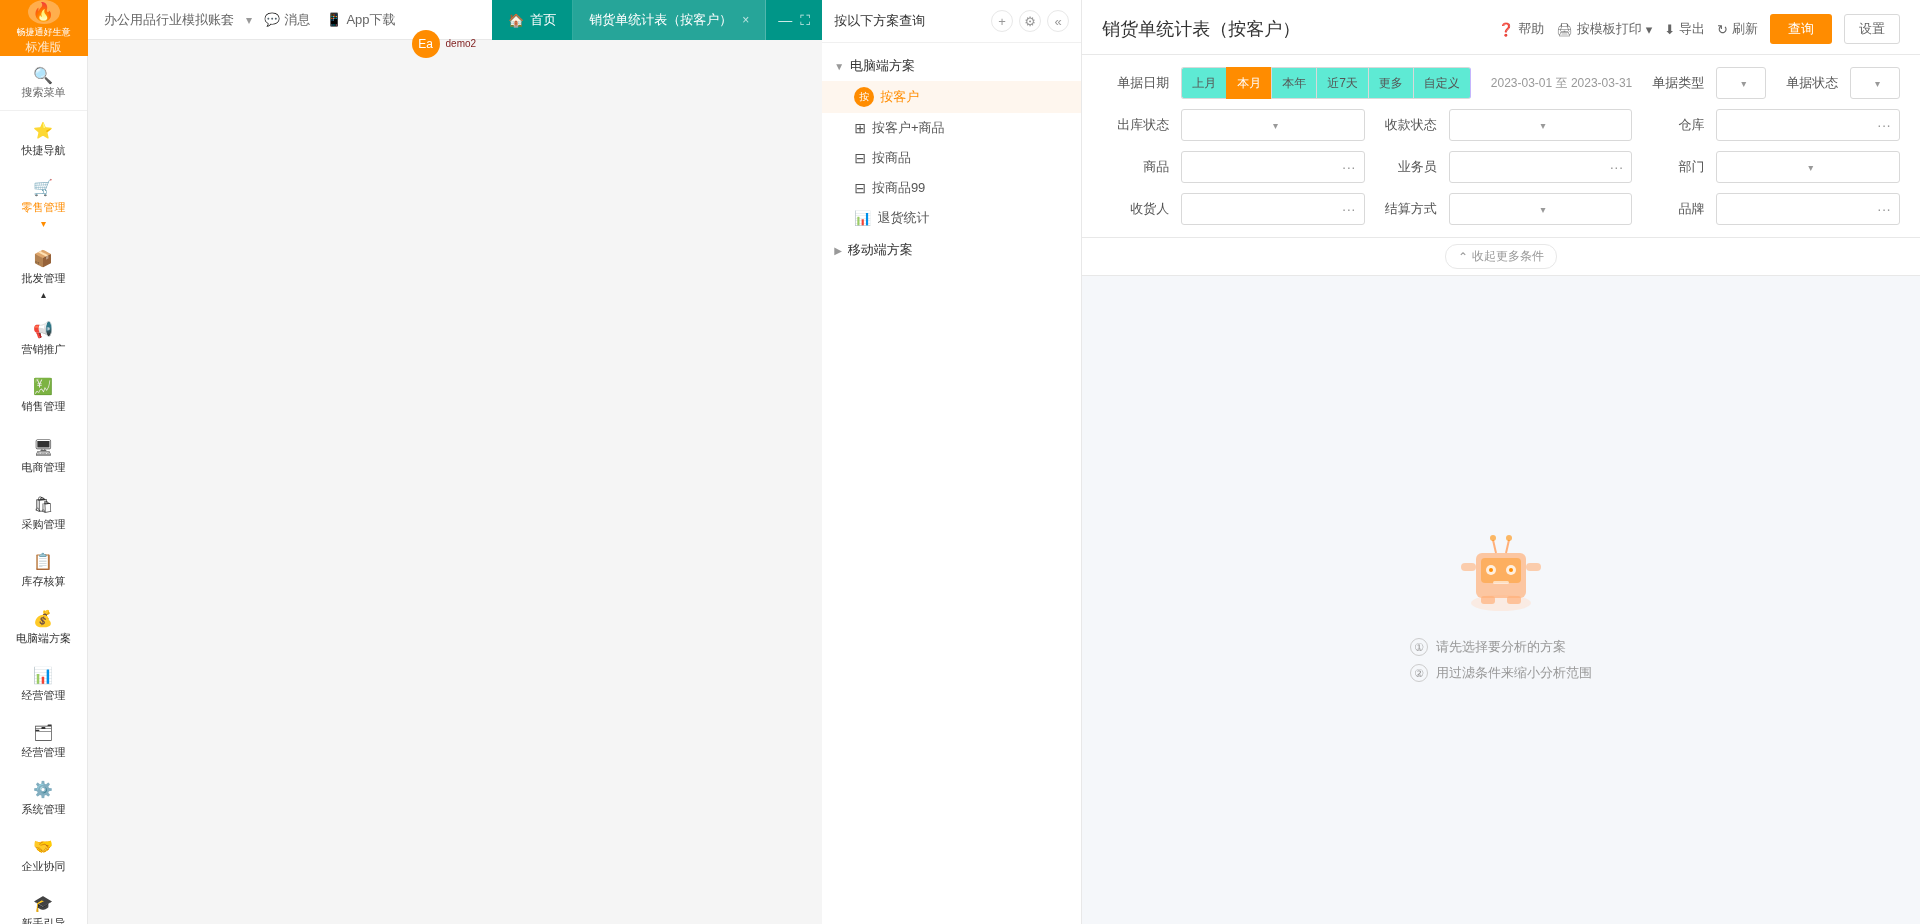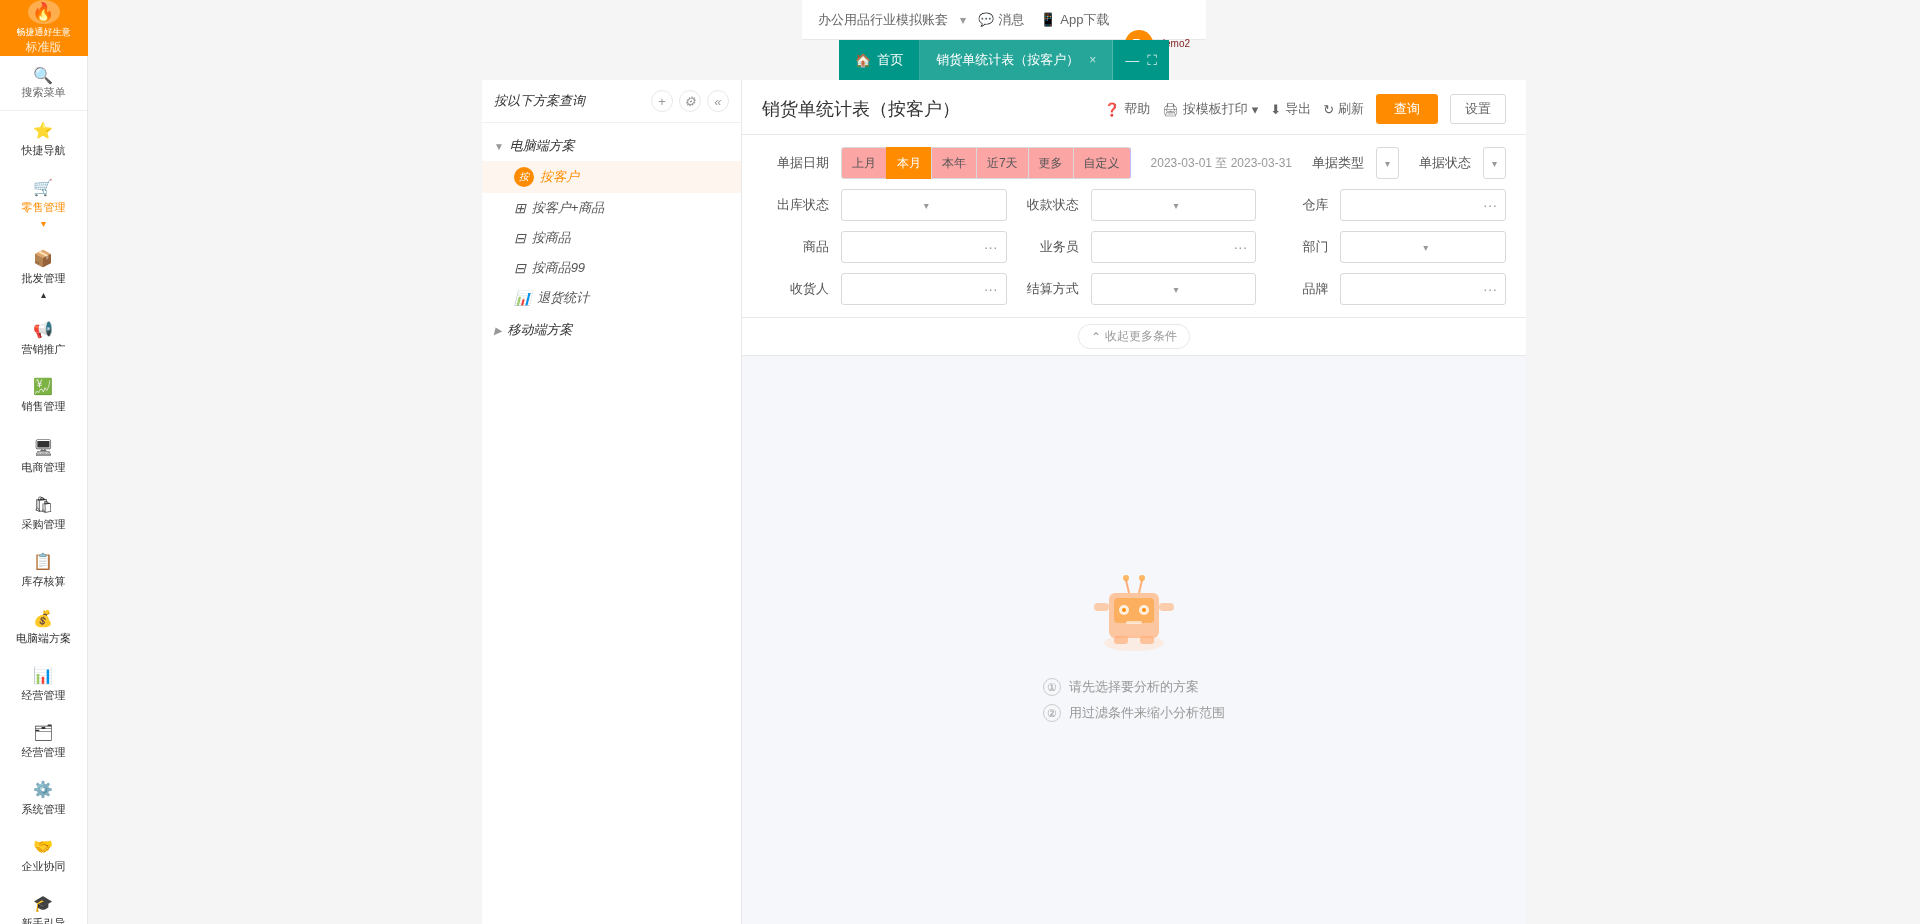--- a/index.html
+++ b/index.html
@@ -61,23 +61,22 @@
     }
     .sidebar-nav-item.active { color: #ff8c00; }
     .sidebar-nav-item .nav-icon { font-size: 16px; }
     .sidebar-nav-item .nav-label { font-size: 11px; }
     .sidebar-divider { width: 60%; height: 1px; background: #f0f0f0; margin: 2px 0; }
 
     
     .main-area {
       flex: 1;
       display: flex;
-      flex-direction: column;
+      flex-direction: row;
       overflow: hidden;
-      align-items: center;
     }
 
     
     .top-header {
       height: 40px;
       background: #fff;
       border-bottom: 1px solid #e8e8e8;
       display: flex;
       align-items: center;
       padding: 0 16px;
@@ -162,21 +161,20 @@
     }
 
     
     .left-panel {
       width: 260px;
       background: #fff;
       border-right: 1px solid #e8e8e8;
       flex-shrink: 0;
       display: flex;
       flex-direction: column;
-      font-style: italic;
     }
     .left-panel-header {
       padding: 10px 12px;
       display: flex;
       align-items: center;
       justify-content: space-between;
       border-bottom: 1px solid #f0f0f0;
     }
     .left-panel-title {
       font-size: 13px;
@@ -333,21 +331,21 @@
       display: flex;
       align-items: center;
       gap: 0;
       height: 32px;
     }
     .date-btn {
       padding: 0 10px;
       height: 32px;
       border: 1px solid #d9d9d9;
       border-right: none;
-      background: #fca5a5;
+      background: #5eead4;
       font-size: 12px;
       color: #555;
       cursor: pointer;
       display: flex;
       align-items: center;
     }
     .date-btn:first-child { border-radius: 3px 0 0 3px; }
     .date-btn.active {
       background: #ff8c00;
       color: white;

